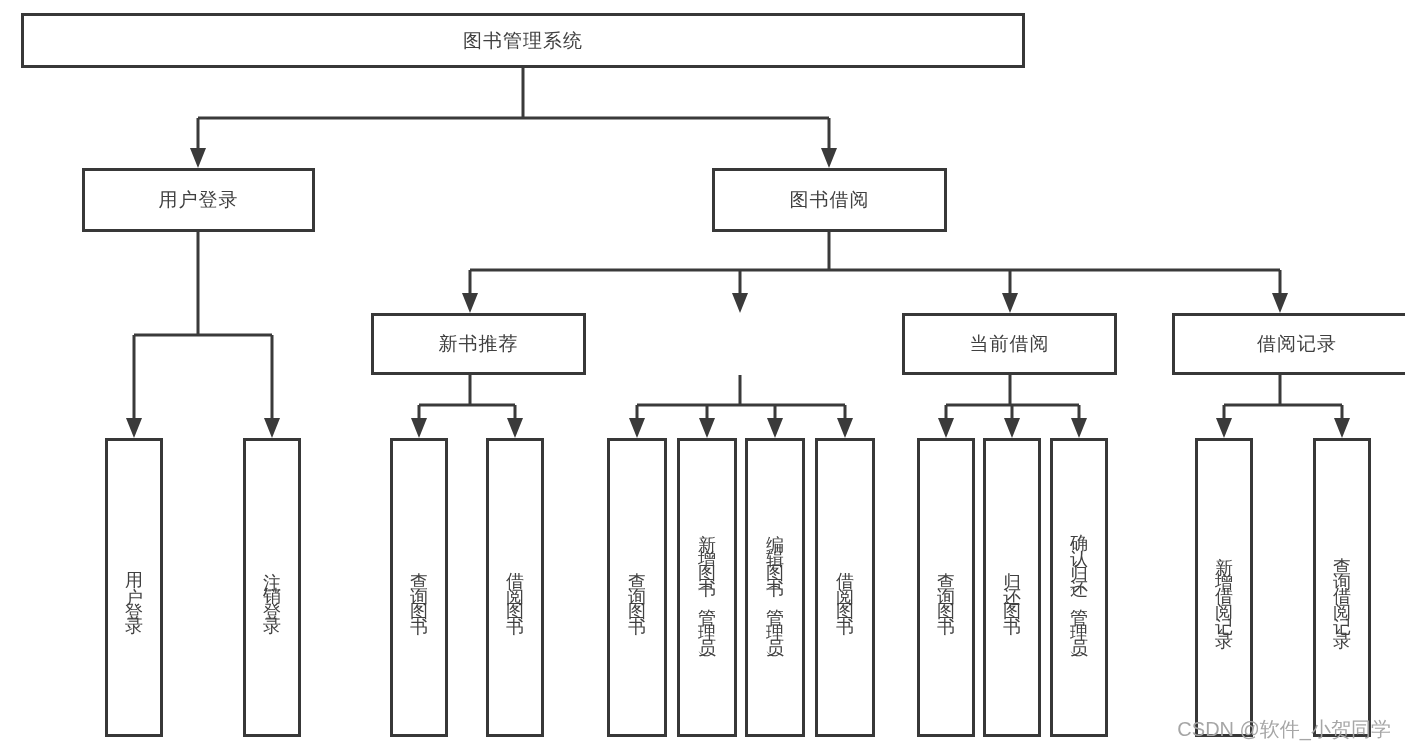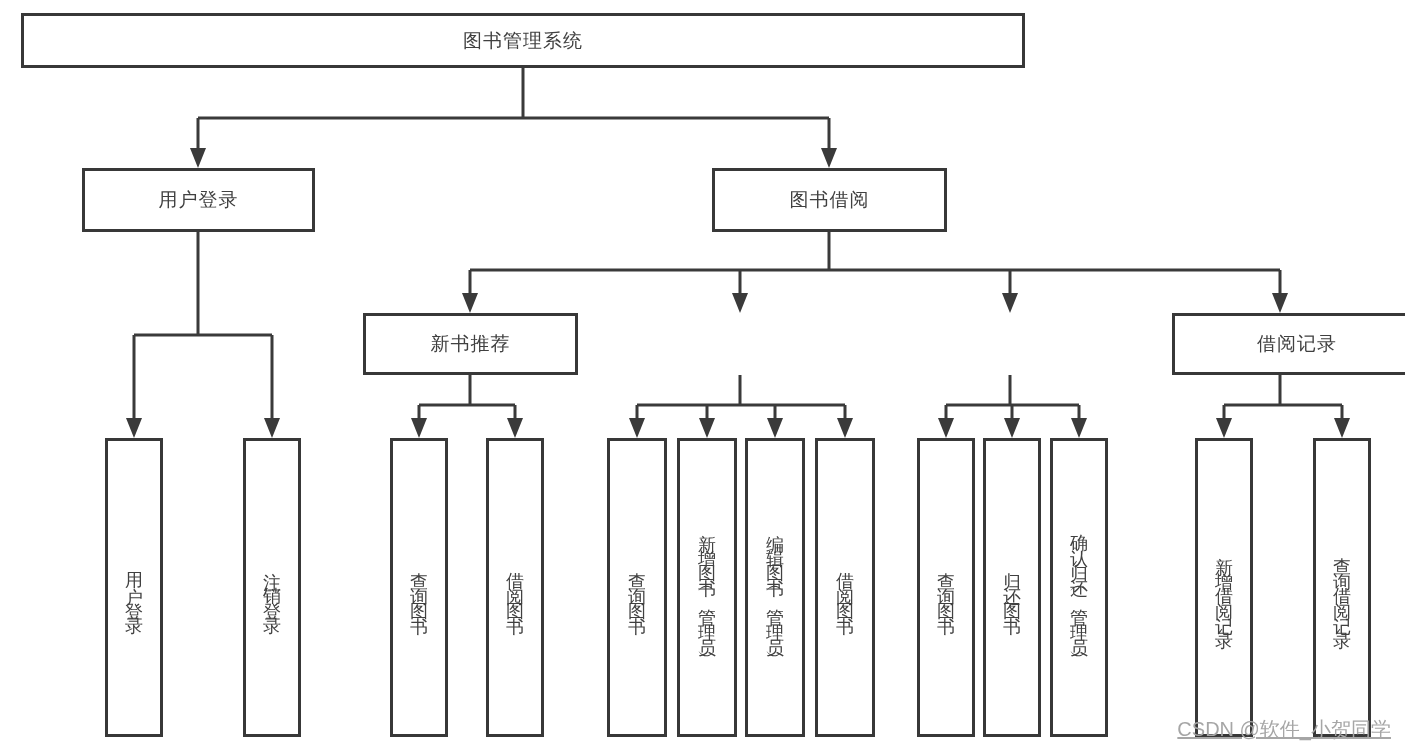--- a/index.html
+++ b/index.html
@@ -57,21 +57,20 @@
     white-space: nowrap;
   }
   .watermark {
     position: absolute;
     right: 14px;
     bottom: 4px;
     font-size: 20px;
     color: #a6a6a6;
     z-index: 5;
     white-space: nowrap;
-    text-decoration: underline;
   }
 </style>
 </head>
 <body>
 
 <div class="canvas">
 
   <svg class="connectors" width="1405" height="747" viewBox="0 0 1405 747">
 
     <path class="ln" d="M523 68 V118 M198 118 H829 M198 118 V152 M829 118 V152"></path>
@@ -113,22 +112,25 @@
     <span class="hlabel">图书管理系统</span>
   </div>
 
   <div class="node" style="left:82px; top:168px; width:233px; height:64px;">
     <span class="hlabel">用户登录</span>
   </div>
   <div class="node" style="left:712px; top:168px; width:235px; height:64px;">
     <span class="hlabel">图书借阅</span>
   </div>
 
-  <div class="node" style="left:363px; top:313px; width:215px; height:62px;">
+  <div class="node" style="left:371px; top:313px; width:215px; height:62px;">
     <span class="hlabel">新书推荐</span>
+  </div>
+  <div class="node" style="left:902px; top:313px; width:215px; height:62px;">
+    <span class="hlabel">当前借阅</span>
   </div>
   <div class="node" style="left:1172px; top:313px; width:250px; height:62px;">
     <span class="hlabel">借阅记录</span>
   </div>
 
   <div class="node" style="left:105px; top:438px; width:58px; height:299px;">
     <span class="vlabel">用户登录</span>
   </div>
   <div class="node" style="left:243px; top:438px; width:58px; height:299px;">
     <span class="vlabel">注销登录</span>

